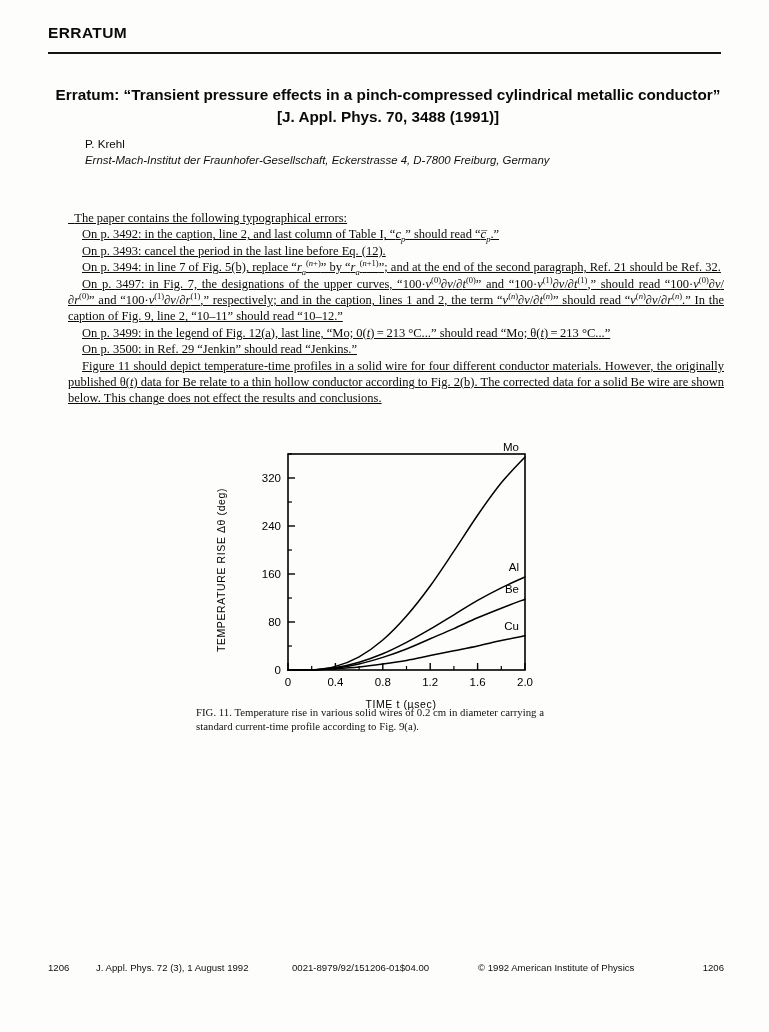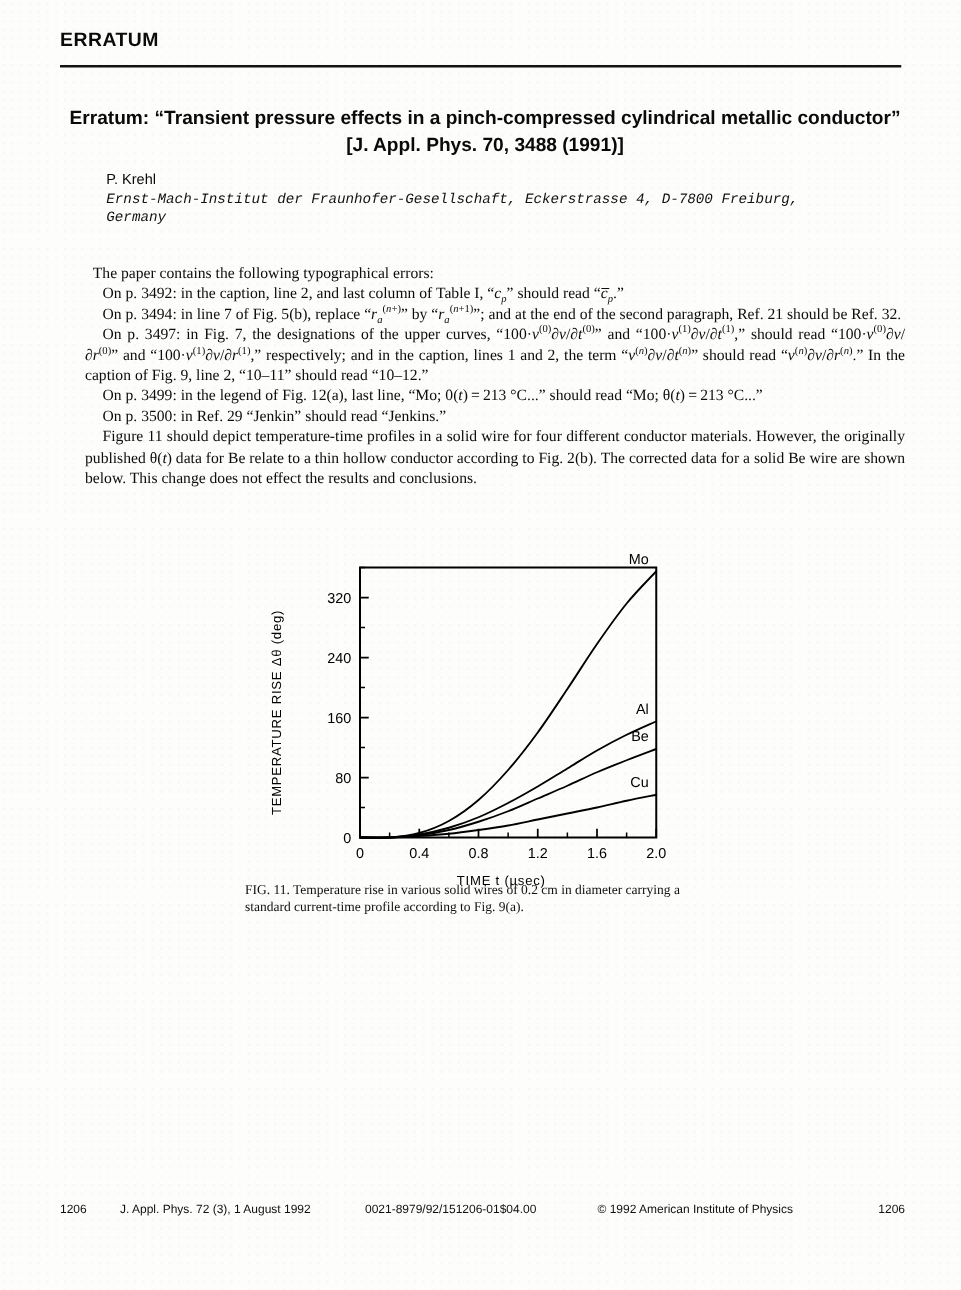--- a/index.html
+++ b/index.html
@@ -63,41 +63,42 @@
     top: 137px;
     font-family: "Liberation Sans", sans-serif;
     font-size: 11.6px;
     color: #0a0a0a;
   }
   .affil {
     position: absolute;
     left: 85px;
     top: 153px;
     width: 600px;
-    font-family: Liberation Mono, monospace;
+    font-family: Liberation Sans, sans-serif;
     font-style: italic;
     font-size: 11.4px;
     line-height: 14.5px;
     color: #111;
   }
 
   
   .body-text {
     position: absolute;
     left: 68px;
     top: 210px;
     width: 656px;
     font-size: 12.5px;
     line-height: 16.4px;
     text-align: justify;
     color: #0c0c0c;
   }
   .body-text p {
     margin: 0;
     text-indent: 14px;
+    text-decoration: underline;
   }
   .body-text p.noindent { text-indent: 0; }
   sub, sup { font-size: 0.68em; line-height: 0; }
   .it { font-style: italic; }
 
   
   .figure {
     position: absolute;
     left: 205px;
     top: 420px;
@@ -150,20 +151,21 @@
   <div class="author">P. Krehl</div>
   <div class="affil">Ernst-Mach-Institut der Fraunhofer-Gesellschaft, Eckerstrasse 4, D-7800 Freiburg, Germany</div>
 
   <div class="body-text">
     <p class="noindent">
       &nbsp;&nbsp;<span>The paper contains the following typographical errors:</span>
     </p>
 
     <p>On p. 3492: in the caption, line 2, and last column of Table I, “<span class="it">c</span><sub><span class="it">p</span></sub>” should read “<span class="it">c̅</span><sub><span class="it">p</span></sub>.”</p>
 
+    <p>On p. 3493: cancel the period in the last line before Eq.&nbsp;(12).</p>
 
     <p>On p. 3494: in line 7 of Fig. 5(b), replace “<span class="it">r</span><sub><span class="it">a</span></sub><sup>(<span class="it">n</span>+)</sup>” by “<span class="it">r</span><sub><span class="it">a</span></sub><sup>(<span class="it">n</span>+1)</sup>”; and at the end of the second paragraph, Ref. 21 should be Ref. 32.</p>
 
     <p>On p. 3497: in Fig. 7, the designations of the upper curves, “100·<span class="it">v</span><sup>(0)</sup>∂<span class="it">v</span>/∂<span class="it">t</span><sup>(0)</sup>” and “100·<span class="it">v</span><sup>(1)</sup>∂<span class="it">v</span>/∂<span class="it">t</span><sup>(1)</sup>,” should read “100·<span class="it">v</span><sup>(0)</sup>∂<span class="it">v</span>/∂<span class="it">r</span><sup>(0)</sup>” and “100·<span class="it">v</span><sup>(1)</sup>∂<span class="it">v</span>/∂<span class="it">r</span><sup>(1)</sup>,” respectively; and in the caption, lines 1 and 2, the term “<span class="it">v</span><sup>(<span class="it">n</span>)</sup>∂<span class="it">v</span>/∂<span class="it">t</span><sup>(<span class="it">n</span>)</sup>” should read “<span class="it">v</span><sup>(<span class="it">n</span>)</sup>∂<span class="it">v</span>/∂<span class="it">r</span><sup>(<span class="it">n</span>)</sup>.” In the caption of Fig. 9, line 2, “10–11” should read “10–12.”</p>
 
     <p>On p. 3499: in the legend of Fig.&nbsp;12(a), last line, “Mo; 0(<span class="it">t</span>) = 213&nbsp;°C...” should read “Mo; θ(<span class="it">t</span>) = 213&nbsp;°C...”</p>
 
     <p>On p. 3500: in Ref. 29 “Jenkin” should read “Jenkins.”</p>
 
     <p>Figure 11 should depict temperature-time profiles in a solid wire for four different conductor materials. However, the originally published θ(<span class="it">t</span>) data for Be relate to a thin hollow conductor according to Fig.&nbsp;2(b). The corrected data for a solid Be wire are shown below. This change does not effect the results and conclusions.</p>

